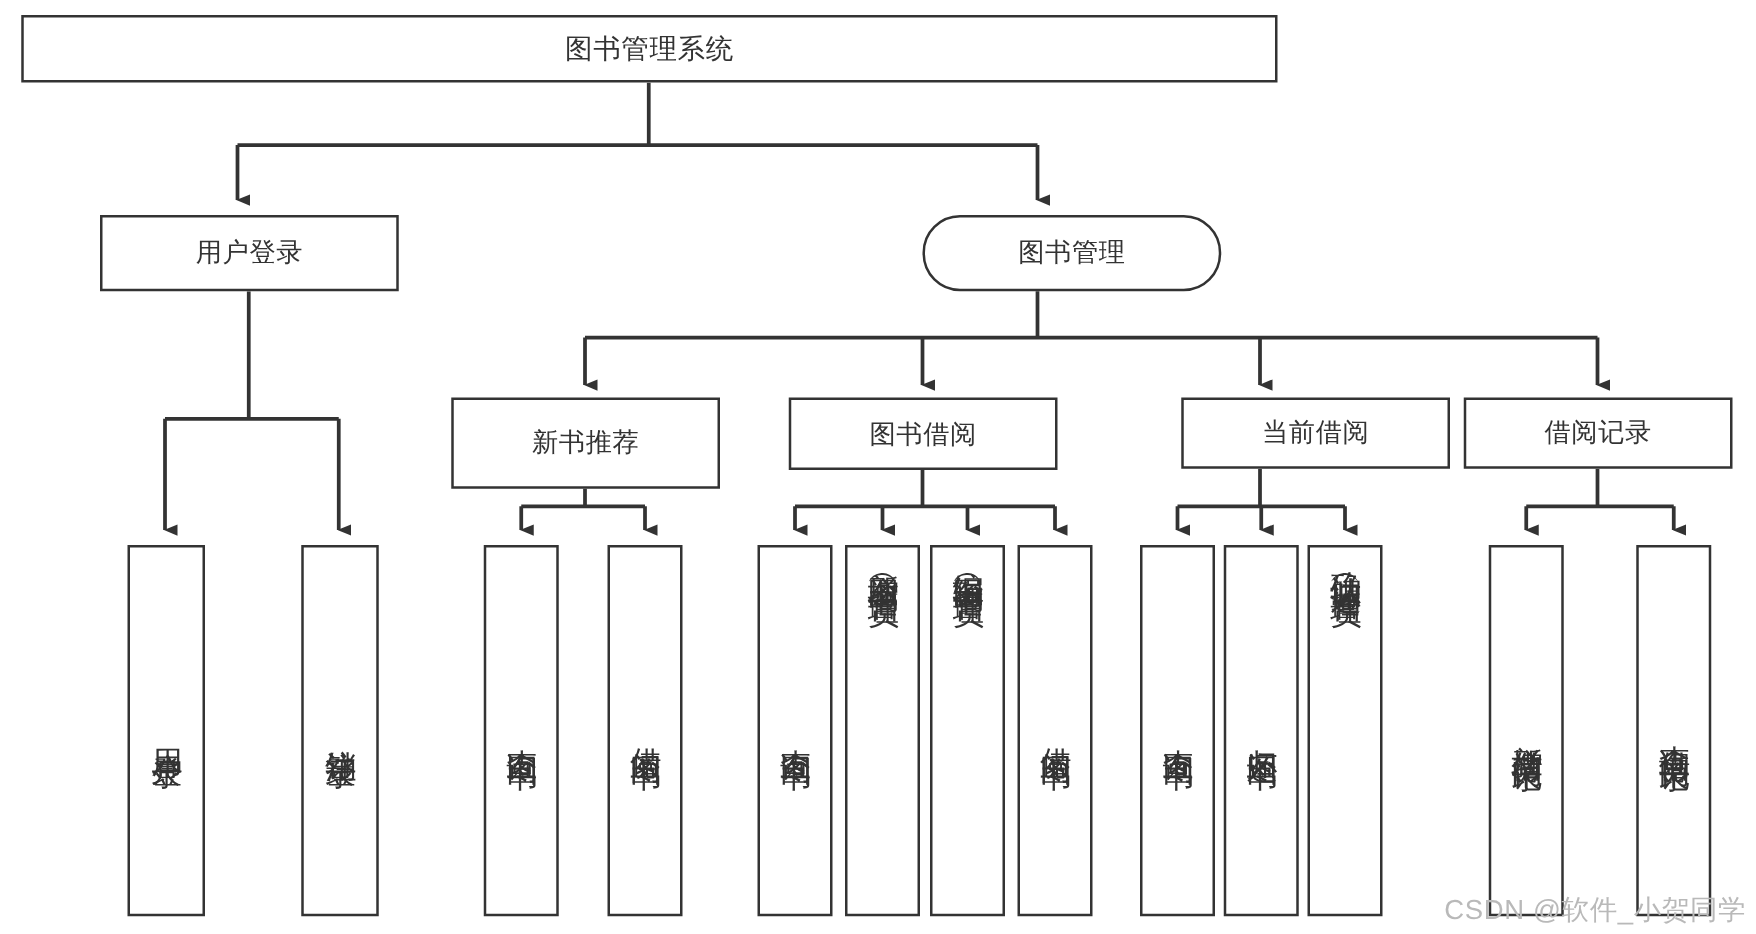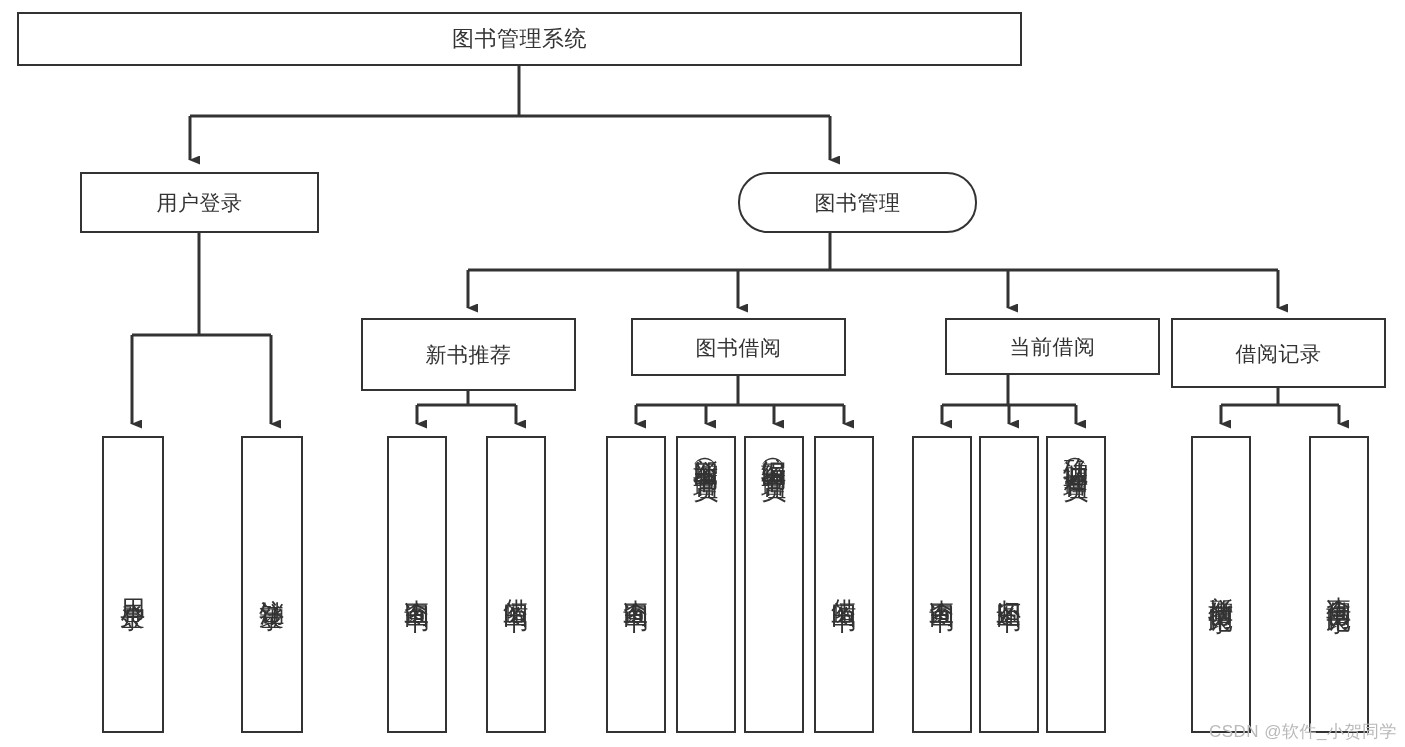--- a/index.html
+++ b/index.html
@@ -61,21 +61,21 @@
     letter-spacing: 3px;
     white-space: nowrap;
   }
   .node.vert.centered {
     align-items: center;
   }
   .watermark {
     position: absolute;
     right: 8px;
     bottom: 4px;
-    font-size: 17px;
+    font-size: 22px;
     color: #b9b9b9;
     white-space: nowrap;
     letter-spacing: 0.5px;
   }
 </style>
 </head>
 <body>
 
 <div id="canvas">
 
@@ -142,21 +142,21 @@
 
   <div class="node horiz" style="left:361px; top:318px; width:215px; height:73px;">
     <span class="label">新书推荐</span>
   </div>
   <div class="node horiz" style="left:631px; top:318px; width:215px; height:58px;">
     <span class="label">图书借阅</span>
   </div>
   <div class="node horiz" style="left:901px; top:318px; width:215px; height:57px;margin-left:44px;">
     <span class="label">当前借阅</span>
   </div>
-  <div class="node horiz" style="left:1171px; top:318px; width:215px; height:70px;">
+  <div class="node horiz" style="left:1171px; top:318px; width:215px; height:57px;">
     <span class="label">借阅记录</span>
   </div>
 
   <div class="node vert centered" style="left:102px; top:436px; width:62px; height:297px;">
     <span class="label">用户登录</span>
   </div>
   <div class="node vert centered" style="left:241px; top:436px; width:62px; height:297px;">
     <span class="label">注销登录</span>
   </div>
 

